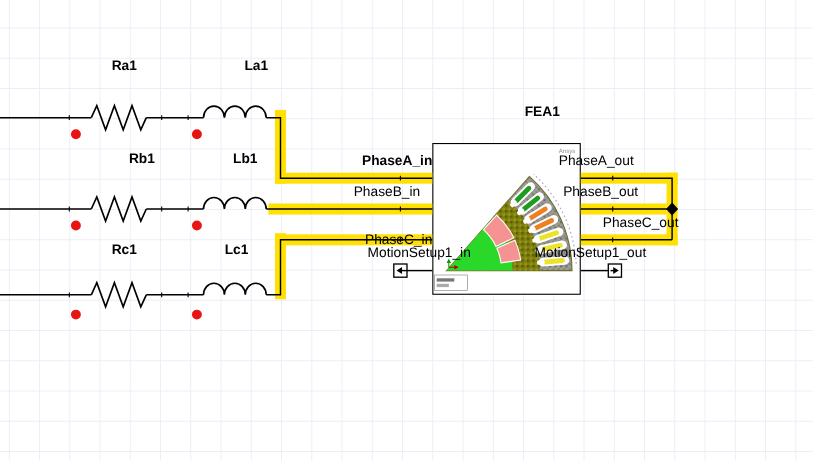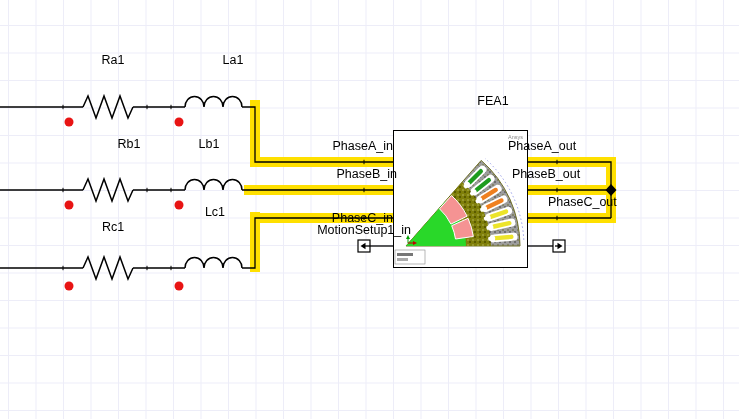--- a/index.html
+++ b/index.html
@@ -15,21 +15,21 @@
     background-position:8px 25px;
     font-family:"Liberation Sans",sans-serif;
   }
   .lbl{
     position:absolute;
     font-size:12.5px;
     line-height:13px;
     color:#000;
     white-space:nowrap;
   }
-  .lbl.center{text-align:center;}
+  .lbl.center{text-align:center;font-weight:bold;}
   svg text{font-family:"Liberation Sans",sans-serif;}
   .layer{position:absolute;left:0;top:0;z-index:2;}
   .fea-block{
     position:absolute;left:393px;top:130px;width:135px;height:138px;
     box-sizing:border-box;border:1.5px solid #000;background:#fff;z-index:1;
   }
   .txt{z-index:3;}
   .hl{fill:#ffe000;}
   .w{stroke:#000;stroke-width:1.3;fill:none;}
   .cw{stroke:#000;stroke-width:1.5;fill:none;}
@@ -197,28 +197,29 @@
       <g>
         <path class="w" d="M555,246 H560"></path>
         <path d="M562.5,246 L557.5,242.8 L557.5,249.2 Z" fill="#000"></path>
       </g>
     </g>
   </svg>
 
   <div class="lbl center txt" style="left:92px;top:54px;width:42px;">Ra1</div>
   <div class="lbl center txt" style="left:212px;top:54px;width:42px;">La1</div>
   <div class="lbl center txt" style="left:108px;top:138px;width:42px;">Rb1</div>
-  <div class="lbl center txt" style="left:188px;top:138px;width:42px;">Lb1</div>
+  <div class="lbl center txt" style="left:202px;top:138px;width:42px;">Lb1</div>
   <div class="lbl center txt" style="left:92px;top:221px;width:42px;">Rc1</div>
-  <div class="lbl center txt" style="left:194px;top:206px;width:42px;">Lc1</div>
+  <div class="lbl center txt" style="left:194px;top:221px;width:42px;">Lc1</div>
 
   <div class="lbl center txt" style="left:466px;top:95px;width:54px;">FEA1</div>
 
-  <div class="lbl txt" style="right:346px;top:140px;">PhaseA_in</div>
-  <div class="lbl txt" style="right:342px;top:168px;">PhaseB_in</div>
+  <div class="lbl txt" style="right:346px;top:140px;font-weight:bold;">PhaseA_in</div>
+  <div class="lbl txt" style="right:357px;top:168px;">PhaseB_in</div>
   <div class="lbl txt" style="right:346px;top:212px;">PhaseC_in</div>
-  <div class="lbl txt" style="right:328px;top:224px;margin-left:40px;">MotionSetup1_in</div>
+  <div class="lbl txt" style="right:311px;top:224px;margin-left:40px;">MotionSetup1_in</div>
 
   <div class="lbl txt" style="left:508px;top:140px;">PhaseA_out</div>
   <div class="lbl txt" style="left:512px;top:168px;text-align:right;">PhaseB_out</div>
   <div class="lbl txt" style="left:512px;top:196px;padding-left:36px;">PhaseC_out</div>
+  <div class="lbl txt" style="left:486px;top:224px;">MotionSetup1_out</div>
 
 </div>
 
 </body></html>

